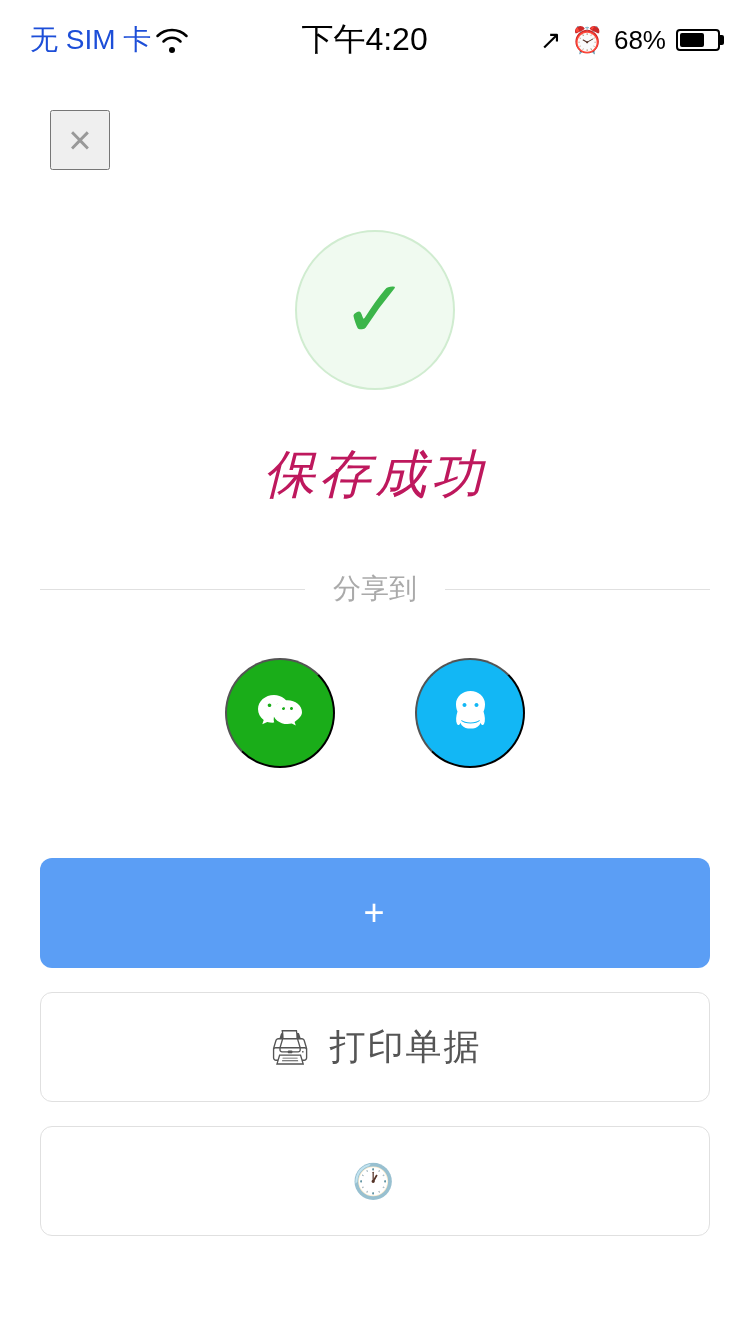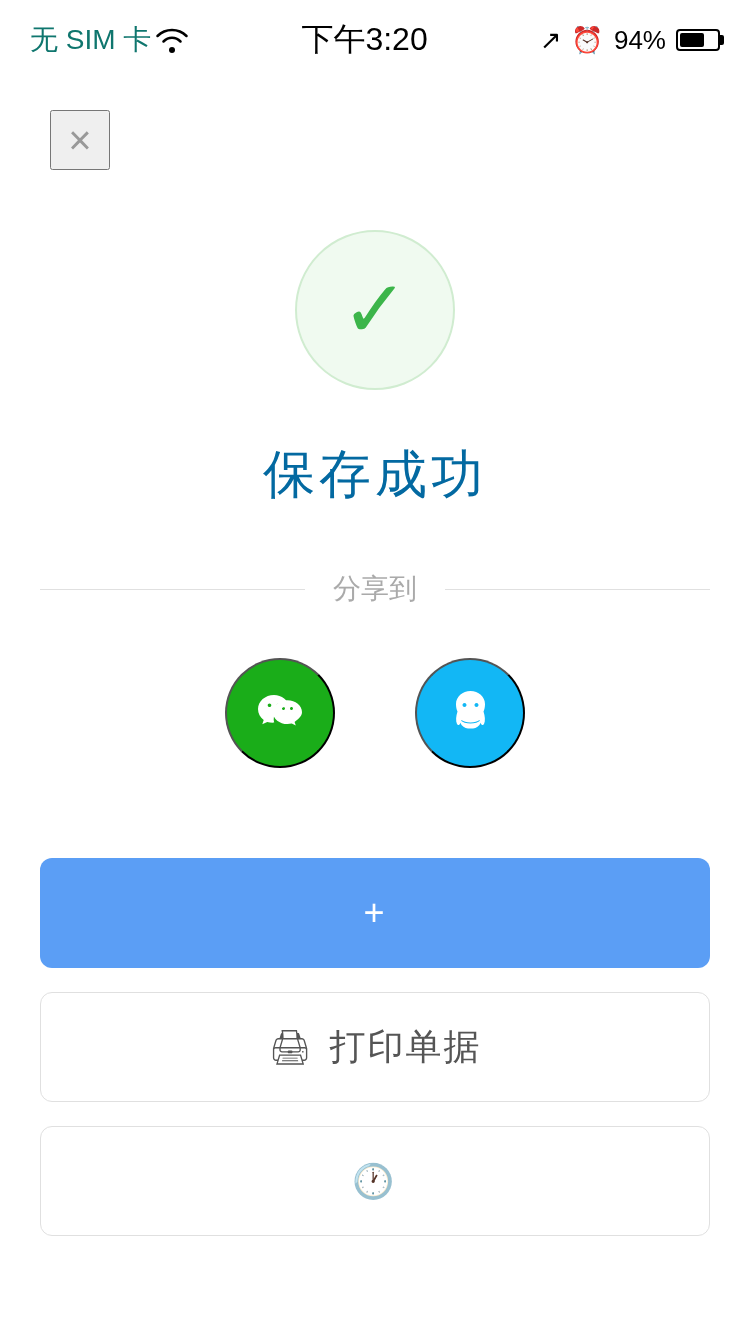--- a/index.html
+++ b/index.html
@@ -22,21 +22,21 @@
       align-items: center;
       justify-content: space-between;
       padding: 0 30px;
       background: #ffffff;
     }
     .status-left {
       display: flex;
       align-items: center;
       gap: 4px;
       font-size: 28px;
-      color: #0f766e;
+      color: #1d4ed8;
     }
     .status-center {
       font-size: 32px;
       font-weight: 500;
       color: #000;
     }
     .status-right {
       display: flex;
       align-items: center;
       gap: 10px;
@@ -120,22 +120,23 @@
       font-size: 80px;
       color: #3cb54a;
       line-height: 1;
     }
 
     
     .success-title {
       margin-top: 50px;
       font-size: 52px;
       font-weight: 400;
-      color: #0369a1;
+      color: #be185d;
       letter-spacing: 4px;
+      font-style: italic;
     }
 
     
     .share-section {
       width: 100%;
       margin-top: 60px;
       display: flex;
       flex-direction: column;
       align-items: center;
     }
@@ -234,25 +235,25 @@
 
 <div class="status-bar">
   <div class="status-left">
     <span>无 SIM 卡</span>
     <svg class="wifi-icon" viewBox="0 0 34 26" fill="none" xmlns="http://www.w3.org/2000/svg">
       <path d="M17 20a3 3 0 1 1 0 6 3 3 0 0 1 0-6z" fill="#000"></path>
       <path d="M8.5 14.5C10.9 12.1 13.8 10.8 17 10.8s6.1 1.3 8.5 3.7" stroke="#000" stroke-width="2.5" stroke-linecap="round" fill="none"></path>
       <path d="M2.5 9C6.4 5.1 11.4 3 17 3s10.6 2.1 14.5 6" stroke="#000" stroke-width="2.5" stroke-linecap="round" fill="none"></path>
     </svg>
   </div>
-  <div class="status-center">下午3:20</div>
+  <div class="status-center">下午4:20</div>
   <div class="status-right">
     <span style="font-size:26px;">↗</span>
     <span style="font-size:26px;">⏰</span>
-    <span style="font-size:26px;">94%</span>
+    <span style="font-size:26px;">68%</span>
     <div class="battery-body">
       <div class="battery-fill"></div>
     </div>
   </div>
 </div>
 
 <div class="main-content">
 
   <button class="close-btn" aria-label="close">
     <span class="close-btn-icon">×</span>

